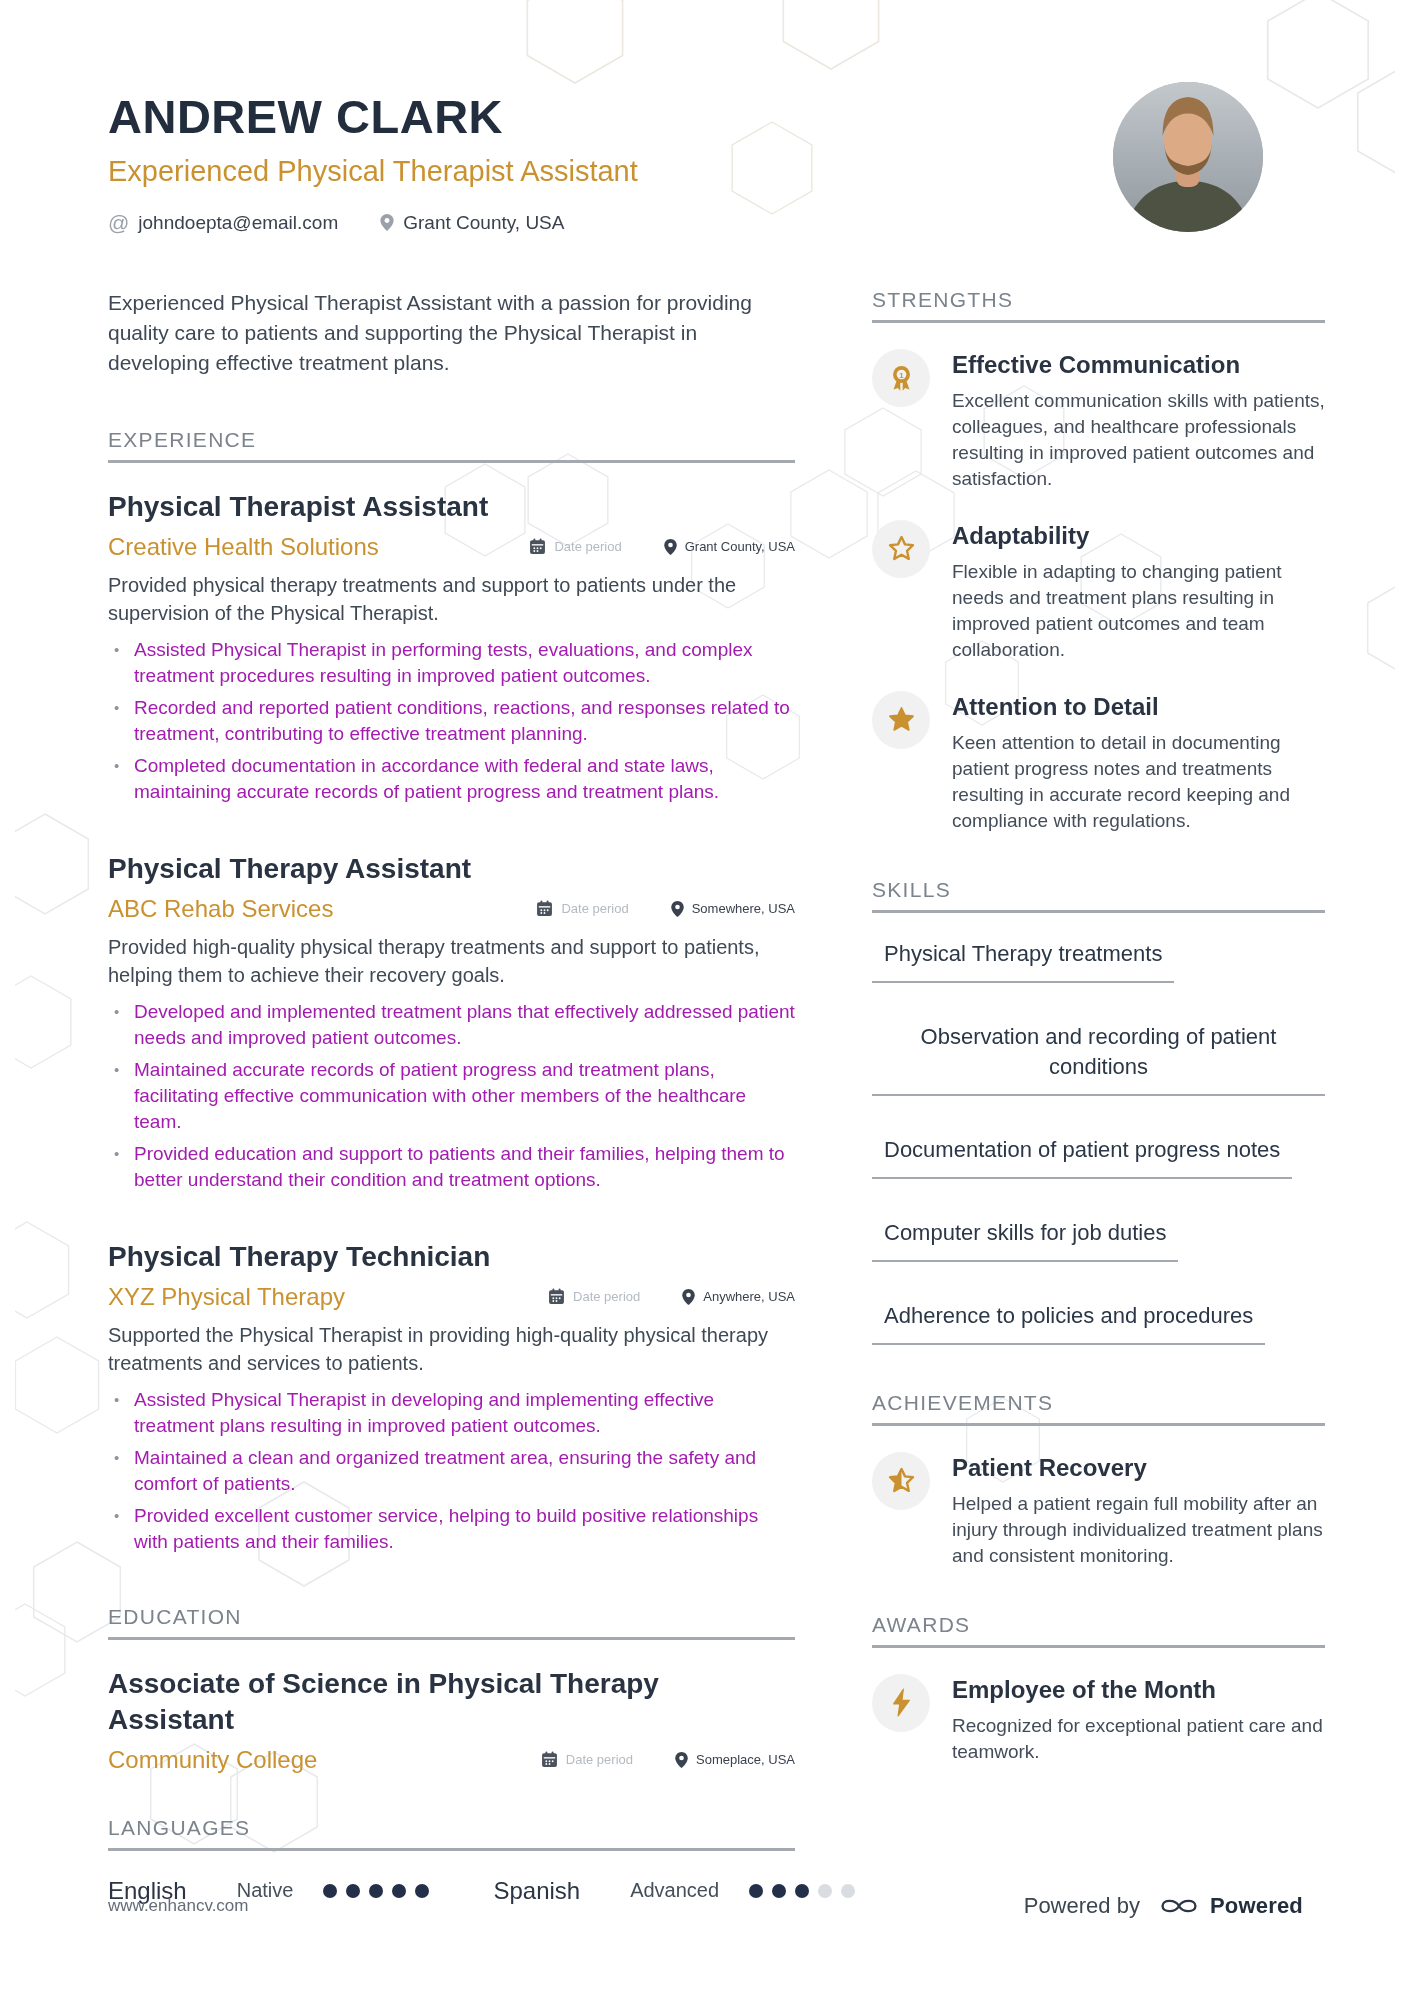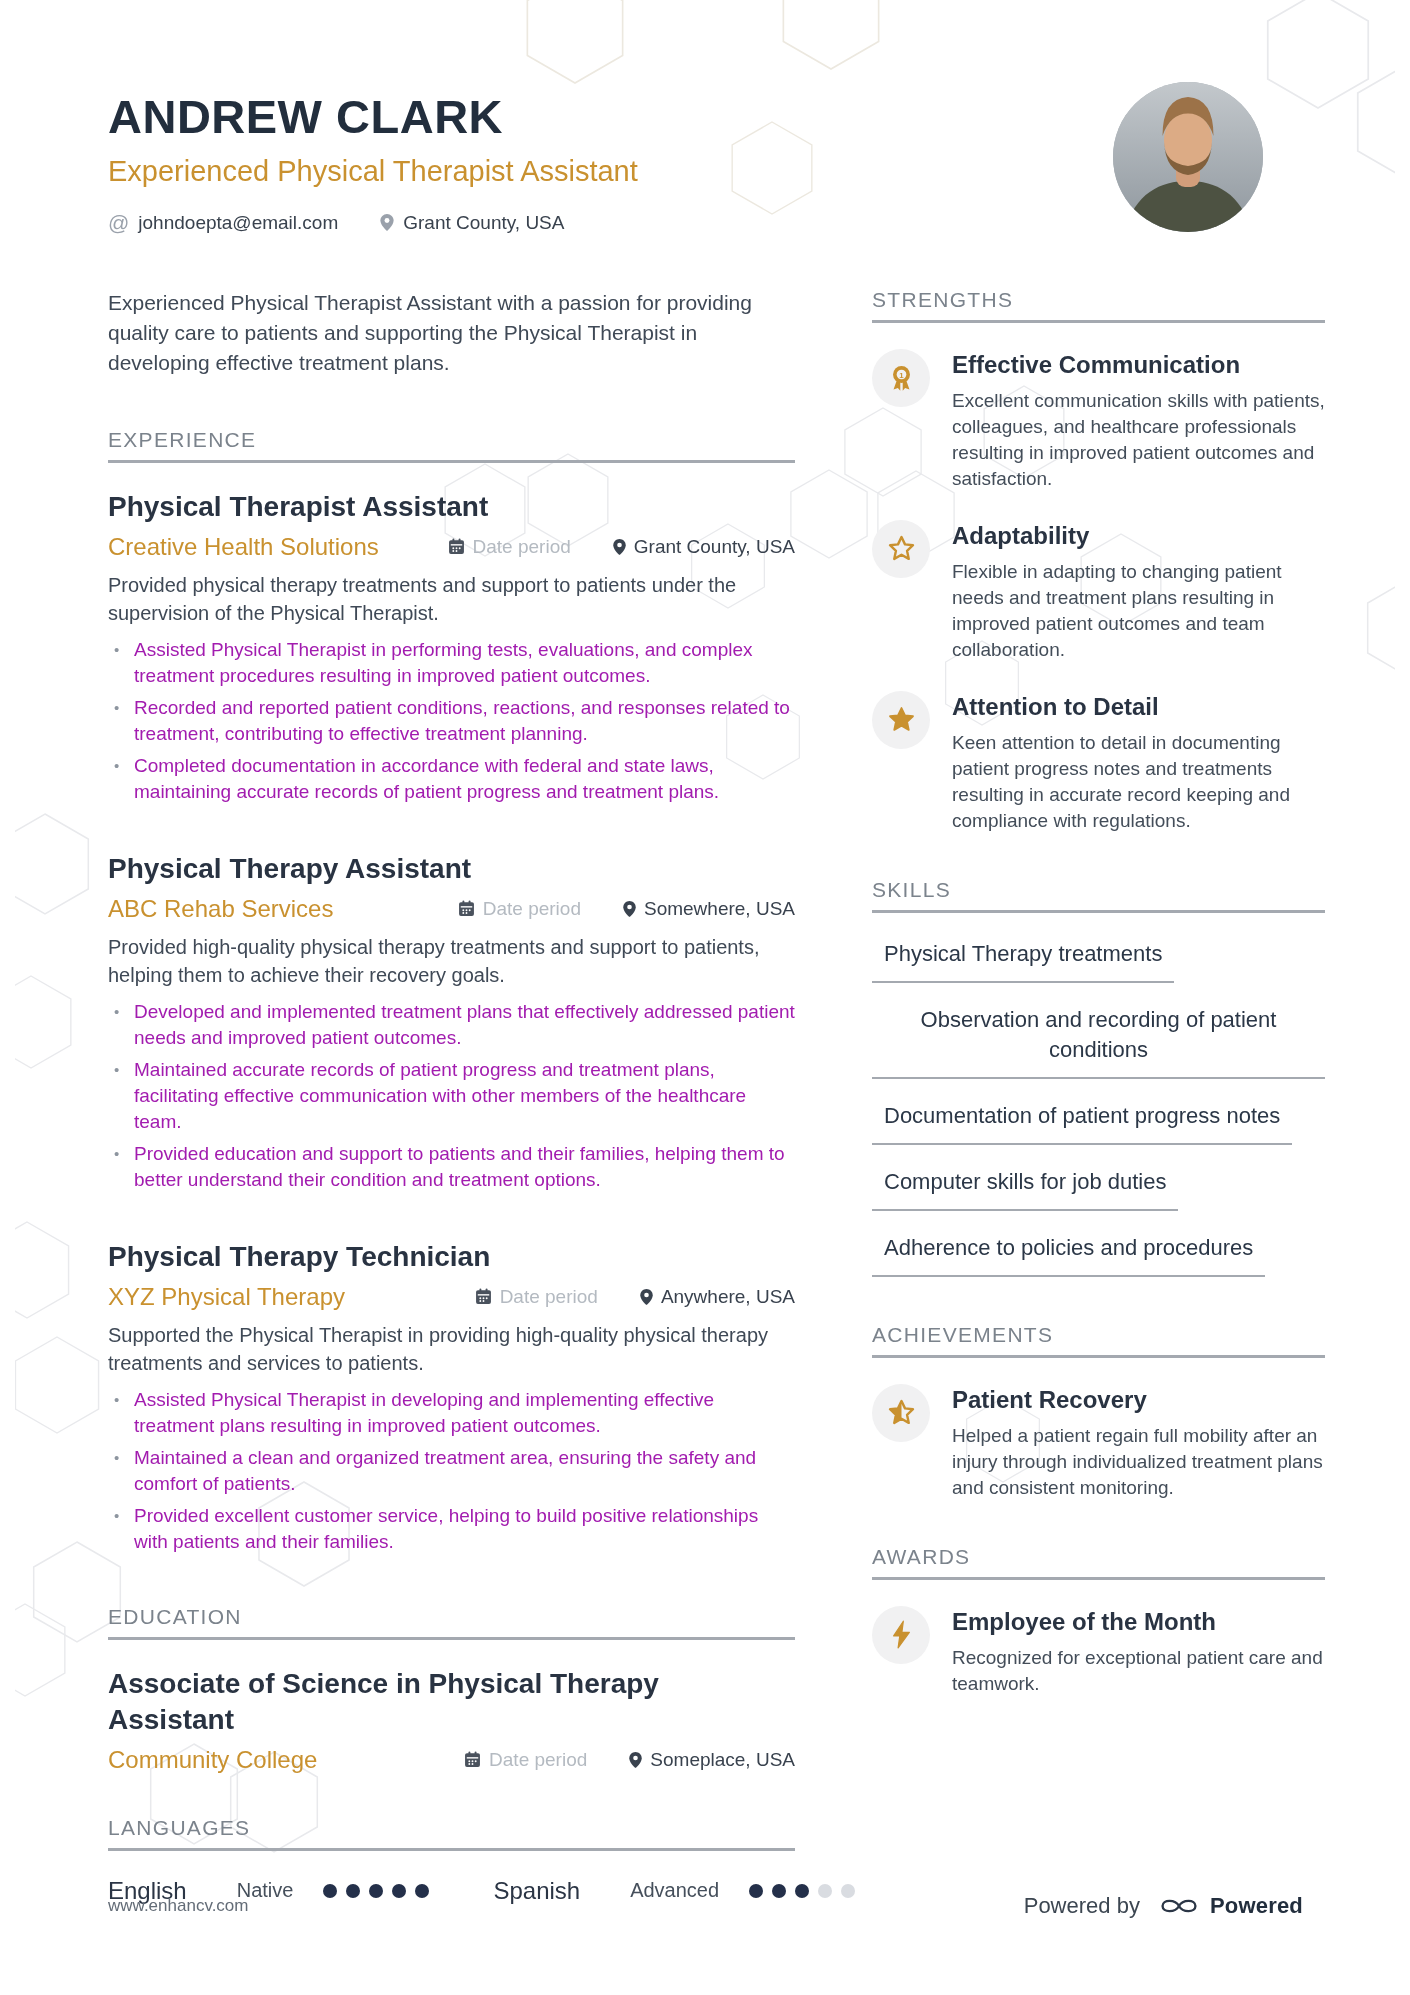--- a/index.html
+++ b/index.html
@@ -29,21 +29,21 @@
   h2.sec{margin:0 0 26px;font-size:21px;font-weight:normal;letter-spacing:1.3px;color:#7b838c;
          border-bottom:3px solid #a4a9b0;padding-bottom:8px}
 
   .sum-text{margin:0;font-size:21px;line-height:30px;color:#3f4956}
 
   .job{margin-bottom:46px}
   .job h3,.edu h3{margin:0 0 8px;font-size:28px;font-weight:bold;color:#293342;line-height:36px}
   .edu h3{max-width:600px}
   .meta-row{display:flex;align-items:center;margin-bottom:10px}
   .company{font-size:24px;color:#c9912f}
-  .m{display:flex;align-items:center;gap:8px;font-size:19px;white-space:nowrap}
+  .m{display:flex;align-items:center;gap:8px;font-size:13px;white-space:nowrap}
   .m-date{margin-left:auto;color:#b4bac1}
   .m-loc{margin-left:42px;color:#39424e}
   .job-desc{margin:0 0 10px;font-size:20px;line-height:28px;color:#3f4956}
   .bullets{margin:0;padding:0;list-style:none}
   .bullets li{position:relative;padding-left:26px;font-size:19px;line-height:26px;color:#a21caf;margin-bottom:6px}
   .bullets li::before{content:"•";position:absolute;left:6px;top:0;color:#8d959f;font-size:15px}
 
   .langs{display:flex;align-items:center;margin-top:4px}
   .lang{display:flex;align-items:center}
   .lang+.lang{margin-left:64px}
@@ -59,21 +59,21 @@
        display:flex;align-items:center;justify-content:center}
   .icn .ic{display:none;width:29px;height:29px}
   .icn[data-icon="medal"] .ic-medal{display:block}
   .icn[data-icon="star-outline"] .ic-star-outline{display:block}
   .icn[data-icon="star-filled"] .ic-star-filled{display:block}
   .icn[data-icon="badge-star"] .ic-badge-star{display:block}
   .icn[data-icon="bolt"] .ic-bolt{display:block}
   .r-body h3{margin:2px 0 9px;font-size:24px;font-weight:bold;color:#293342}
   .r-body p{margin:0;font-size:19px;line-height:26px;color:#434d59}
 
-  .skill-row{margin-bottom:22px;text-align:left}
+  .skill-row{margin-bottom:39px;text-align:left}
   .skill{display:inline-block;max-width:100%;font-size:22px;color:#2b3747;text-align:center;
          padding:0 12px 12px;border-bottom:2px solid #a4a9b0;line-height:30px}
 
   
   .footer{position:absolute;z-index:1;left:93px;right:92px;bottom:76px;
           display:flex;justify-content:space-between;align-items:center}
   .site{font-size:17px;color:#636c77}
   .powered{display:flex;align-items:center;gap:18px}
   .pw-label{font-size:22px;color:#3c4651}
   .brand{display:flex;align-items:center;gap:10px;cursor:pointer}

